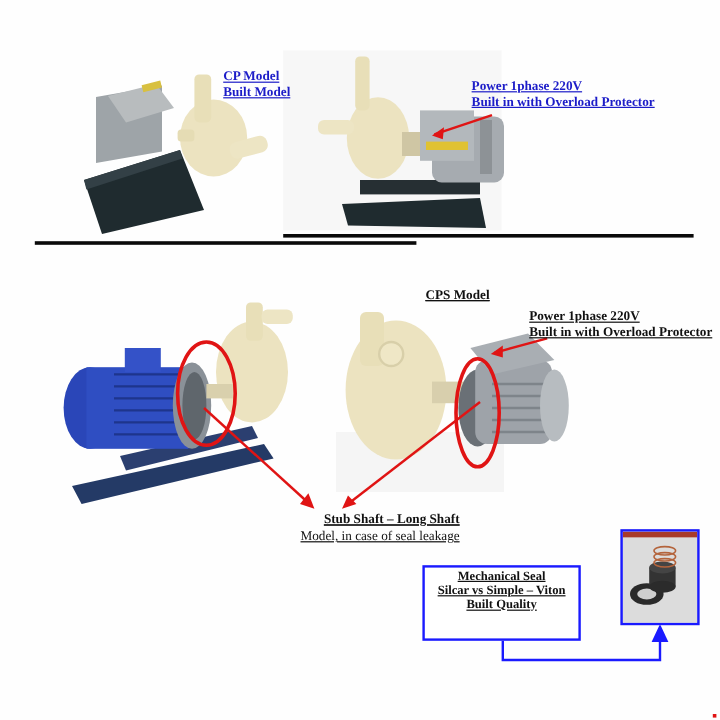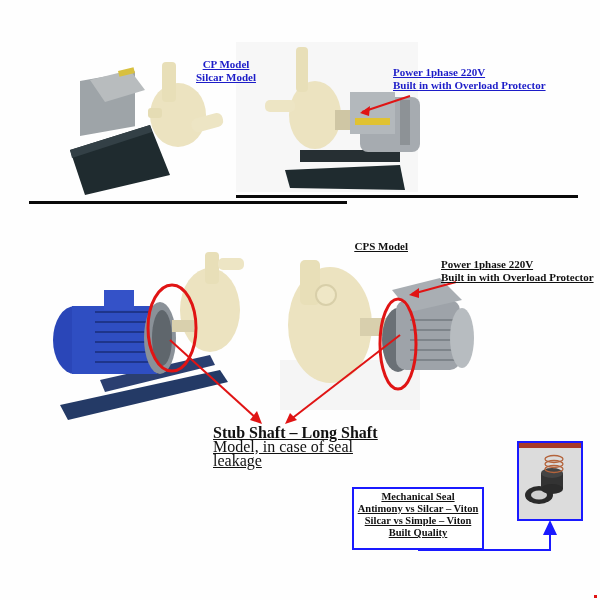--- a/index.html
+++ b/index.html
@@ -1,20 +1,20 @@
 <!DOCTYPE html>
 <html><head>
 <meta charset="utf-8">
 <style>
   * { box-sizing: border-box; margin: 0; padding: 0; }
   html, body { width: 600px; height: 600px; background: #fefefe; overflow: hidden; }
   body { position: relative; font-family: "Liberation Serif", "DejaVu Serif", serif; }
   .abs { position: absolute; text-decoration: underline; }
   .label { font-weight: bold; font-size: 11px; line-height: 13px; }
-  .blue-link { color: #1c1cc8; text-decoration: underline; text-align: center; }
+  .blue-link { color: #1c1cc8; text-decoration: underline; }
   .blue-text { color: #1c1cc8; }
   .black { color: #111; }
   .u { text-decoration: underline; }
   .seal-box {
     border: 2px solid #1a1aff; background: #fff;
     text-align: center; font-weight: bold; font-size: 10.5px; line-height: 12px; color: #111;
     padding: 2px 2px;
   }
   .photo-box { border: 2px solid #1a1aff; background: #e6e6e6; overflow: hidden; }
   svg { position: absolute; left: 0; top: 0; }
@@ -113,45 +113,44 @@
   <g fill="none" stroke="#1a1aff" stroke-width="2">
     <polyline points="419,533 419,550 550,550 550,533"></polyline>
   </g>
   <polygon points="543,535 557,535 550,520" fill="#1a1aff"></polygon>
 
   <rect x="594" y="595" width="3" height="3" fill="#e01414"></rect>
 </svg>
 
 <div class="abs label blue-link" style="left:186px; top:58px; width:80px;">
   <div>CP Model</div>
-  <div>Silcar Model</div>
+  <div>Built Model</div>
 </div>
 
 <div class="abs label blue-text" style="left:393px; top:66px; width:200px;">
   <div>Power 1phase 220V</div>
   <div>Built in with Overload Protector</div>
 </div>
 
 <div class="abs label black" style="left:236px; top:240px; width:172px; text-align:right;">
   <div class="u">CPS Model</div>
 </div>
 
 <div class="abs label black" style="left:441px; top:258px; width:160px;">
   <div>Power 1phase 220V</div>
   <div>Built in with Overload Protector</div>
 </div>
 
-<div class="abs" style="left:213px; top:426px; width:170px; font-size:16px; line-height:14px; color:#111;">
+<div class="abs" style="left:213px; top:426px; width:170px; font-size:11px; line-height:14px; color:#111;text-align:right;">
   <div class="u" style="font-weight:bold;">Stub Shaft – Long Shaft</div>
   <div>Model, in case of seal leakage</div>
 </div>
 
-<div class="abs seal-box" style="left:352px; top:471px; width:132px; height:63px;margin-top:16px;">
+<div class="abs seal-box" style="left:352px; top:471px; width:132px; height:63px;">
   <div>Mechanical Seal</div>
-  <div>Antimony vs Silcar – Viton</div>
   <div>Silcar vs Simple – Viton</div>
   <div>Built Quality</div>
 </div>
 
 <div class="abs photo-box" style="left:517px; top:441px; width:66px; height:80px;">
   <svg width="62" height="76" viewBox="0 0 62 76">
     <rect x="0" y="0" width="62" height="5" fill="#a83a2a"></rect>
     <rect x="0" y="5" width="62" height="71" fill="#dcdcdc"></rect>
     <ellipse cx="20" cy="52" rx="14" ry="9" fill="#2a2a2a"></ellipse>
     <ellipse cx="20" cy="52" rx="8" ry="4.5" fill="#cfcfcf"></ellipse>

